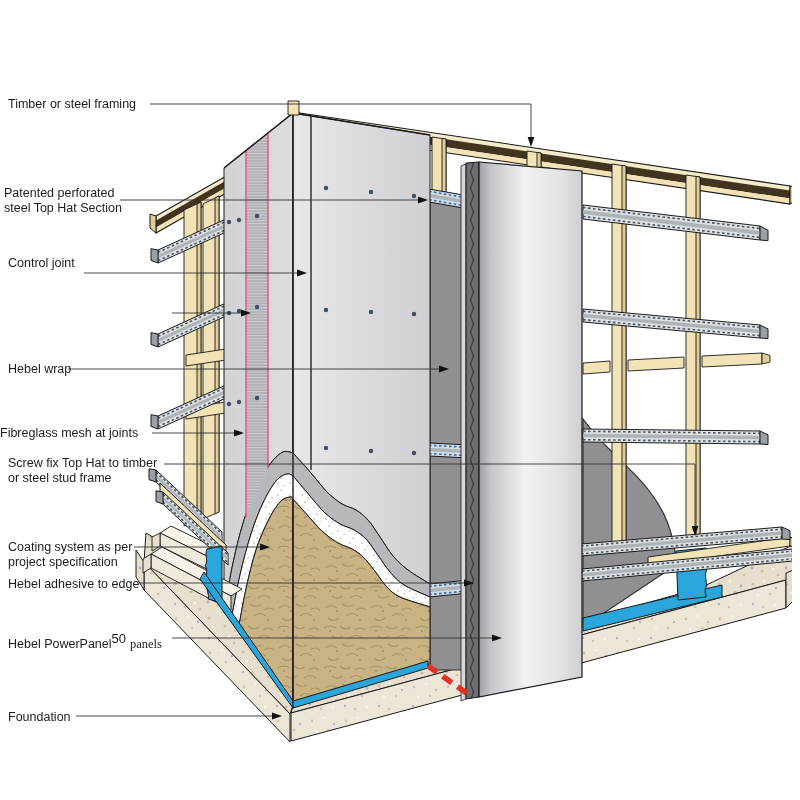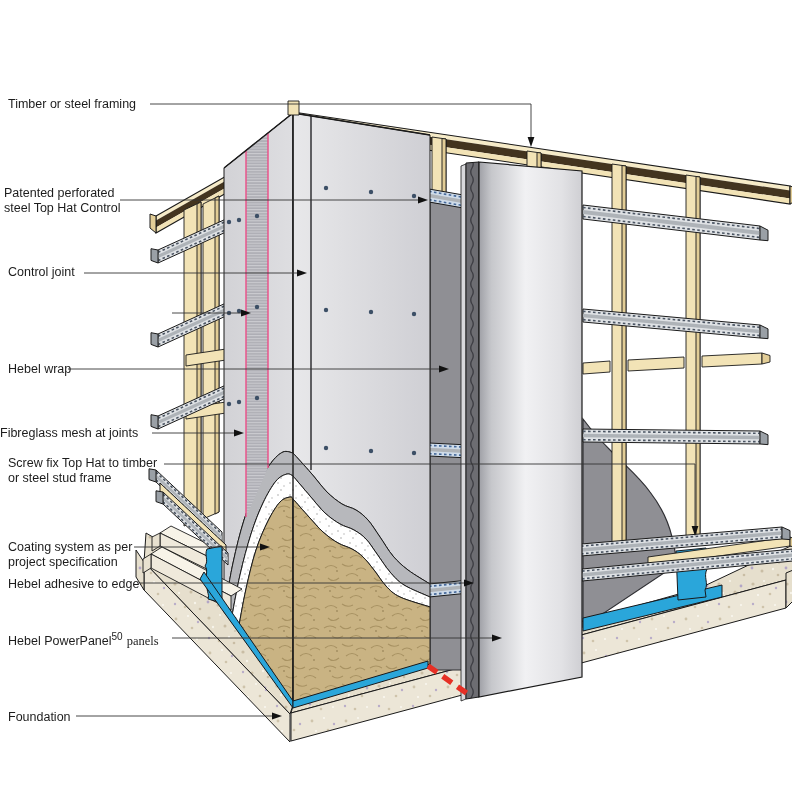--- a/index.html
+++ b/index.html
@@ -1,20 +1,20 @@
 <!DOCTYPE html>
 <html style="--timber: #f2e3b6; --timber_shade: #e2cd96; --timber_dark: #43341f; --steel_light: #dfe2e5; --steel_mid: #aeb3b8; --steel_dash: #4b5563; --steel_blue: #cfdcea; --steel_blue_dash: #46699a; --panel_face: #dcdce0; --panel_edge: #6d6d72; --wrap: #8f8f94; --hebel_core: #c9b383; --coating_grey: #b7b8bc; --coating_white: #ffffff; --adhesive_blue: #2aa6da; --mesh_pink: #e8558b; --marker_red: #e63026; --foundation: #e6dfcd; --foundation_light: #ece6d7; --speckle_lilac: #b3a6c6; --leader: #3f3f3f; --text: #1c1c1c;"><head>
 <meta charset="utf-8">
 <style>
   html,body{margin:0;padding:0;background:#fff;}
   #stage{position:relative;width:792px;height:800px;background:#fff;overflow:hidden;
          font-family:"Liberation Sans",sans-serif;}
   #stage svg{position:absolute;left:0;top:0;}
   .lbl{position:absolute;font-size:12.5px;line-height:1.22;color:var(--text,#1c1c1c);white-space:nowrap;}
-  .lbl .sup{font-size:10px;vertical-align:5px;}
+  .lbl .sup{font-size:13px;vertical-align:5px;}
   .lbl .post{margin-left:4px;font-family:Liberation Serif, serif;}
 </style>
 </head>
 <body>
 
 <div id="stage">
 <svg width="800" height="800" viewBox="0 0 800 800">
 <defs>
   <pattern id="speckle" width="34" height="34" patternUnits="userSpaceOnUse">
     <rect width="34" height="34" fill="#e6dfcd"></rect>
@@ -357,23 +357,23 @@
         <polygon points="270,547 260,543.6 260,550.4"></polygon>
         <polygon points="474,583 464,579.6 464,586.4"></polygon>
         <polygon points="502,638 492,634.6 492,641.4"></polygon>
         <polygon points="282,716 272,712.6 272,719.4"></polygon>
       </g>
 </svg>
 
 <div class="lbl" style="left:8px;top:97px"><span>Timber or steel framing</span></div>
 <div class="lbl" style="left:4px;top:186px">
       <span style="display:block">Patented perforated</span>
-      <span style="display:block">steel Top Hat Control</span>
+      <span style="display:block">steel Top Hat Section</span>
     </div>
-<div class="lbl" style="left:8px;top:265px"><span>Control joint</span></div>
+<div class="lbl" style="left:8px;top:256px"><span>Control joint</span></div>
 <div class="lbl" style="left:8px;top:362px"><span>Hebel wrap</span></div>
 <div class="lbl" style="left:0;top:426px"><span>Fibreglass mesh at joints</span></div>
 <div class="lbl" style="left:8px;top:456px">
       <span style="display:block">Screw fix Top Hat to timber</span>
       <span style="display:block">or steel stud frame</span>
     </div>
 <div class="lbl" style="left:8px;top:540px">
       <span style="display:block">Coating system as per</span>
       <span style="display:block">project specification</span>
     </div>

